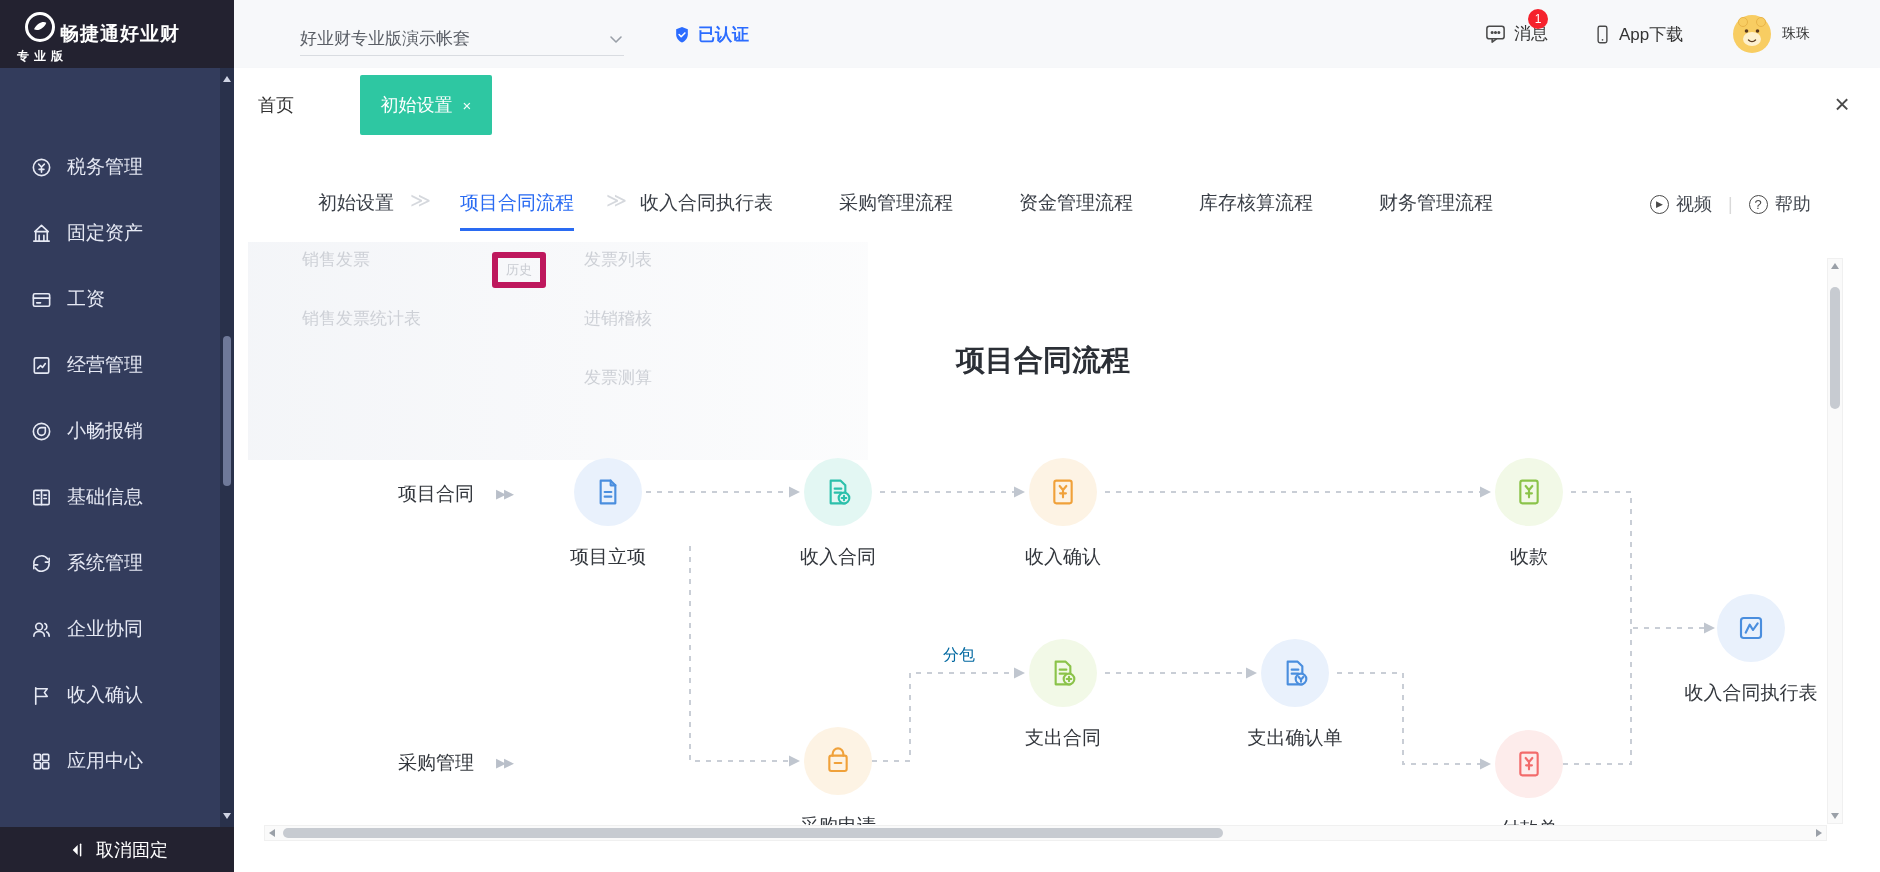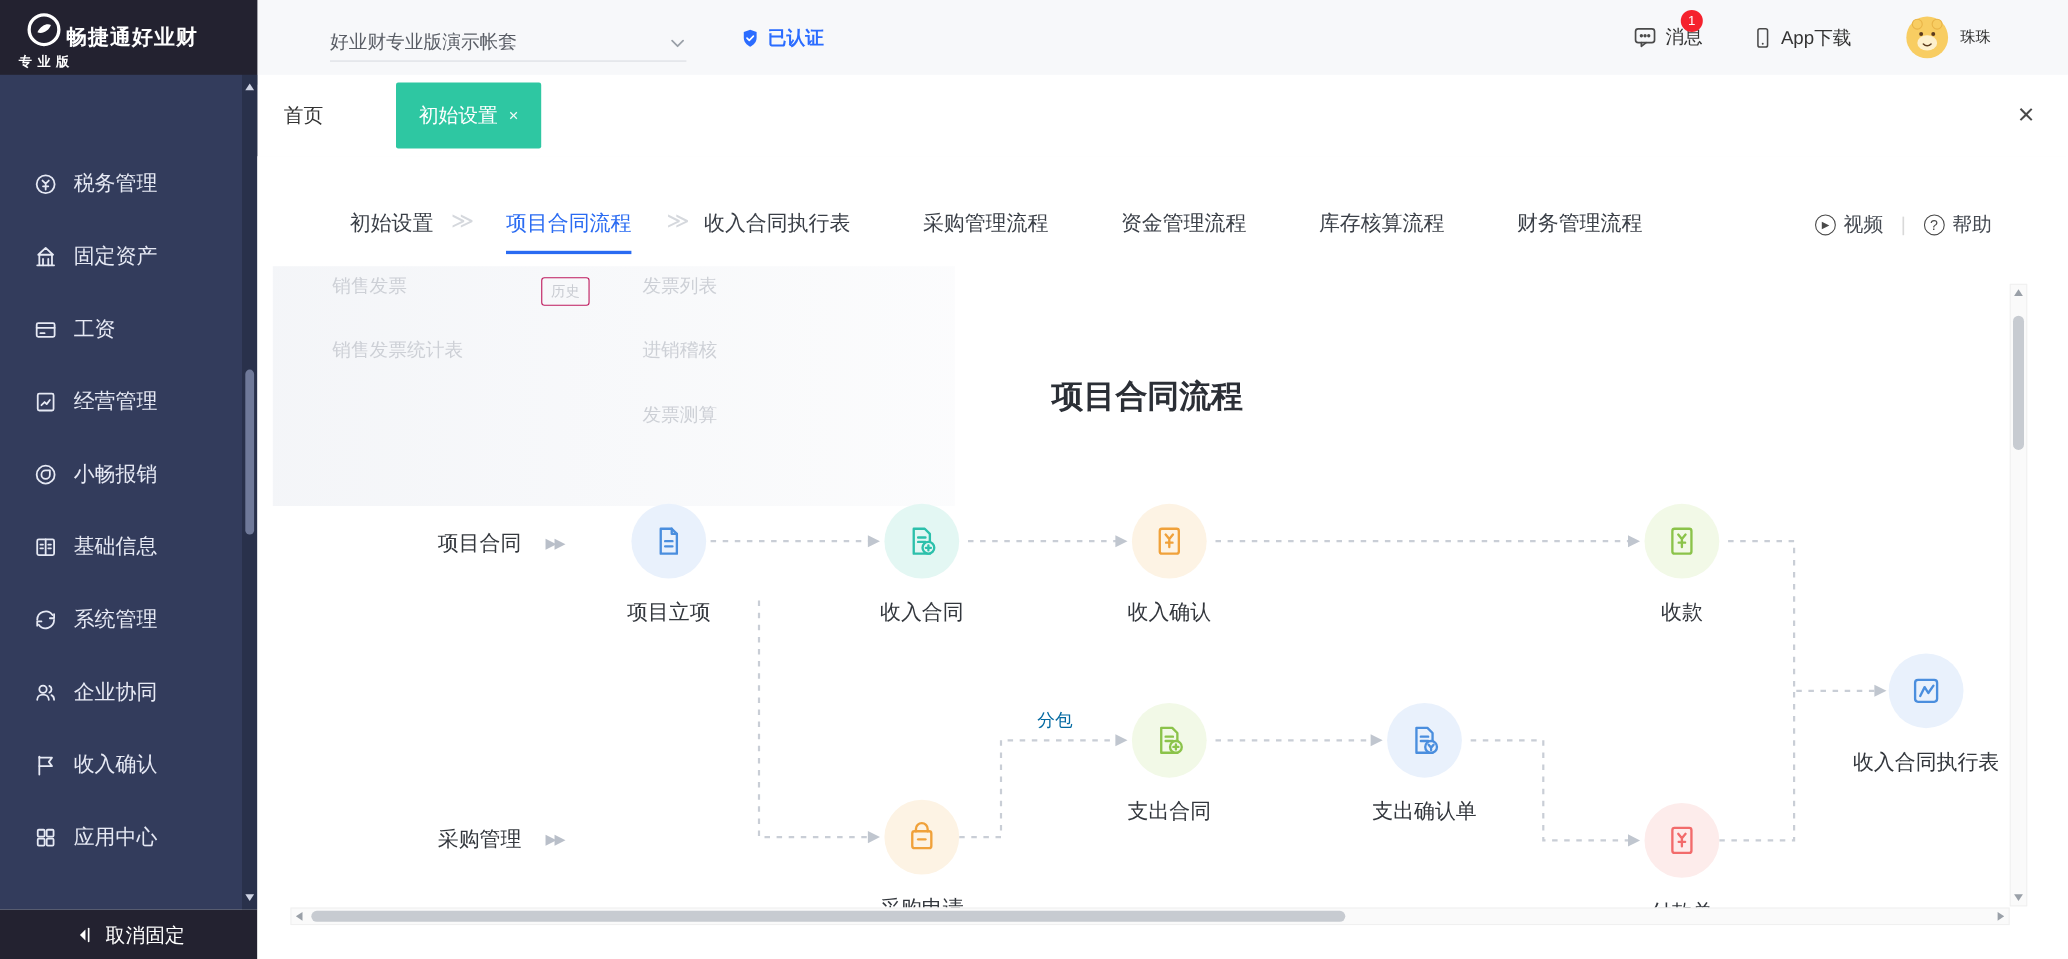--- a/index.html
+++ b/index.html
@@ -45,21 +45,21 @@
   .tri-up{position:absolute;left:3px;top:8px;width:0;height:0;border-left:4px solid transparent;border-right:4px solid transparent;border-bottom:6px solid #cfd4e4;}
   .tri-down{position:absolute;left:3px;bottom:8px;width:0;height:0;border-left:4px solid transparent;border-right:4px solid transparent;border-top:6px solid #cfd4e4;}
   .unpin{position:absolute;left:0;top:827px;width:234px;height:45px;background:#232230;color:#fff;
        display:flex;align-items:center;justify-content:center;gap:10px;font-size:18px;cursor:pointer;}
 
   
   .content{position:absolute;left:234px;top:142px;width:1646px;height:730px;background:#fff;overflow:hidden;}
   .ghost-wash{position:absolute;left:14px;top:100px;width:620px;height:218px;
        background:linear-gradient(90deg,rgba(240,242,246,.75),rgba(247,248,250,.45));}
   .ghost{position:absolute;color:#cdd0d6;font-size:17px;white-space:nowrap;}
-  .ghost-tag{position:absolute;left:258px;top:110px;padding:3px 8px;border:1px solid #be185d;border-radius:3px;
+  .ghost-tag{position:absolute;left:258px;top:110px;padding:3px 8px;border:6px solid #be185d;border-radius:3px;
        color:#c9ccd2;font-size:13px;}
   .ghost-chev{position:absolute;top:46px;color:#d5d8dd;font-size:20px;}
 
   .ctabs{position:absolute;left:84px;top:48px;display:flex;gap:66px;font-size:19px;color:#3a3f47;}
   .ctab{padding-bottom:12px;white-space:nowrap;cursor:pointer;border-bottom:3px solid transparent;}
   .ctab.active{color:#2a6bf2;border-bottom-color:#2a6bf2;}
   .media{position:absolute;left:1416px;top:50px;display:flex;align-items:center;gap:16px;font-size:18px;color:#454a52;}
   .media .item{display:flex;align-items:center;gap:7px;cursor:pointer;}
   .ring{width:19px;height:19px;border:1.5px solid #4a4a4a;border-radius:50%;display:flex;align-items:center;
        justify-content:center;font-size:9px;color:#4a4a4a;}

